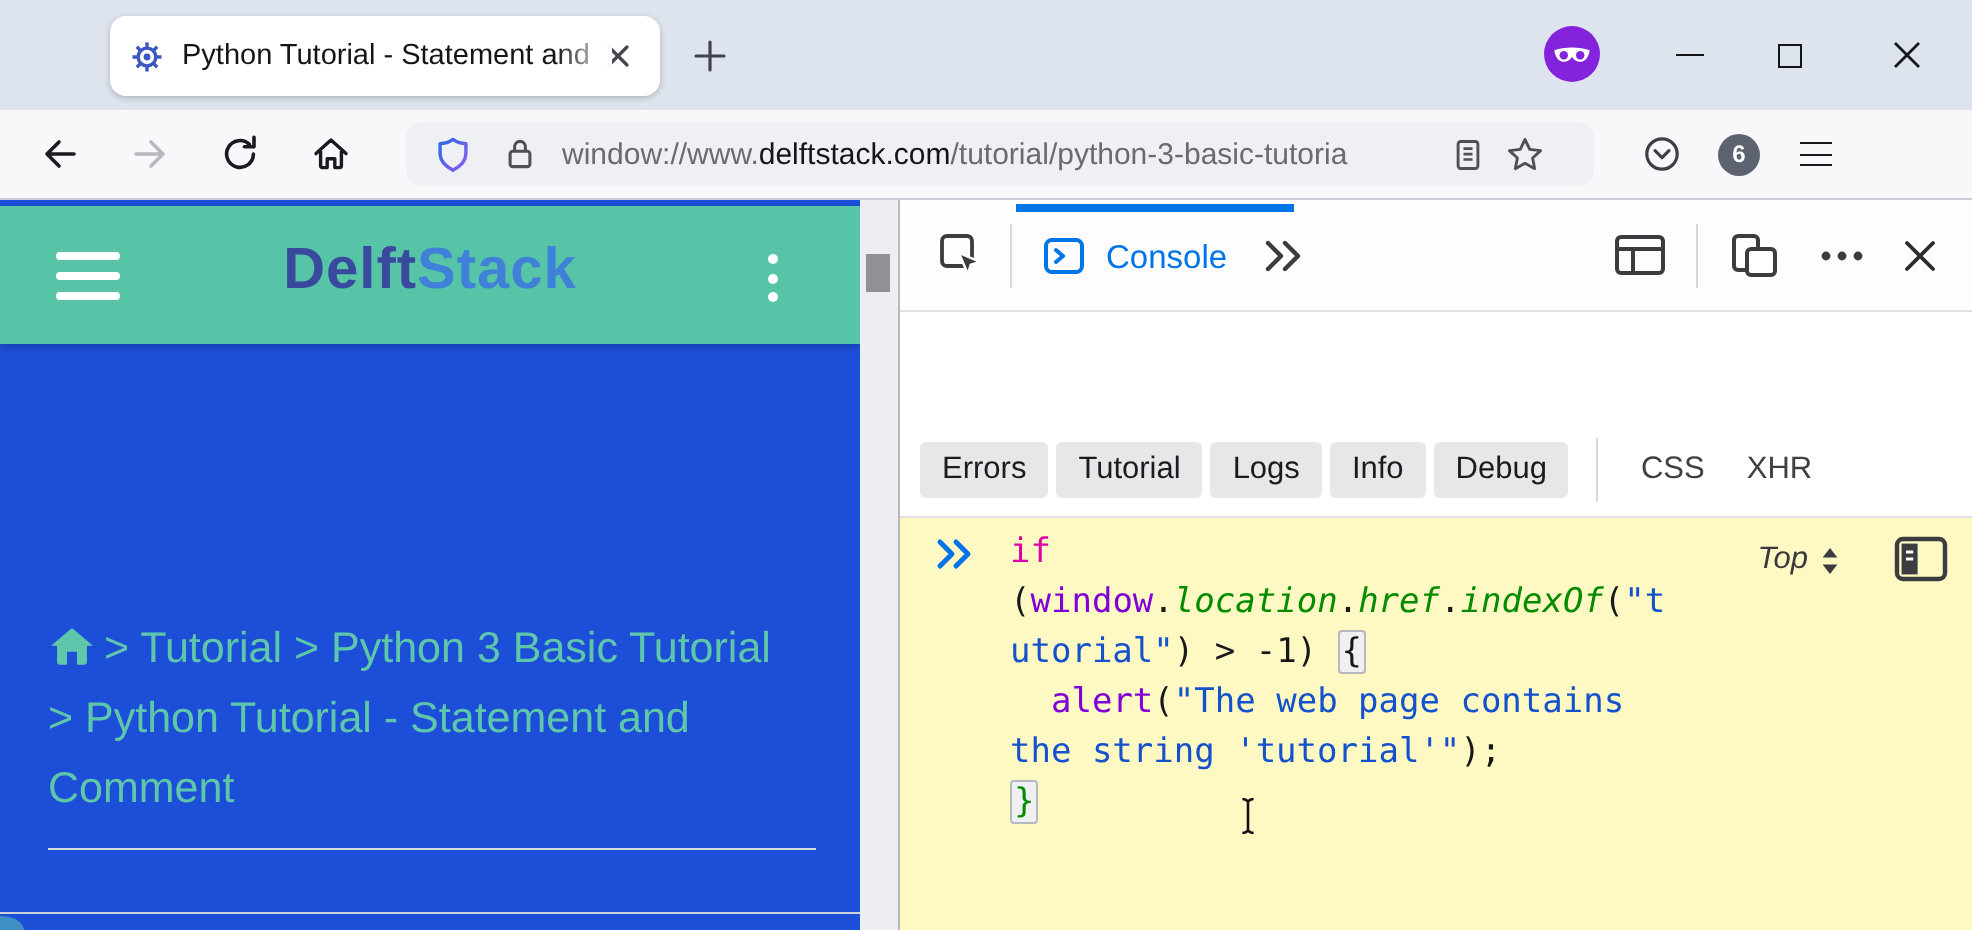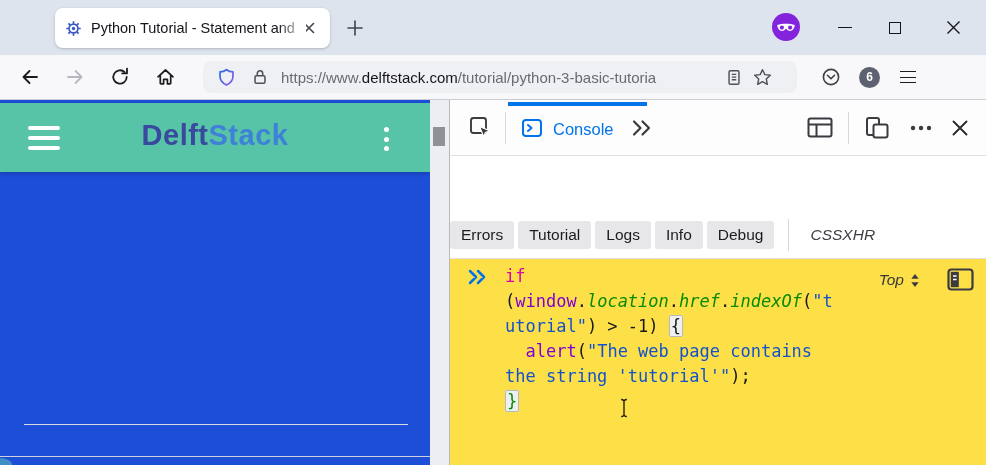--- a/index.html
+++ b/index.html
@@ -85,28 +85,28 @@
   .trash-btn { margin-left:17px; width:26px; }
   .row2-sep { margin-left:14px; }
   .funnel-ic { margin-left:19px; display:flex; }
   .filter-input { flex:1; border:none; outline:none; background:transparent; font-size:16.5px; color:#2a2a2e;
                   font-family:"Liberation Sans", sans-serif; margin-left:8px; }
   .filter-input::placeholder { color:#8c8c96; }
   .gear-btn { margin-right:22px; width:28px; }
 
   .dt-row3 { position:absolute; left:0; top:111px; width:536px; height:48px; border-bottom:1px solid #e1e1e5;
              display:flex; align-items:center; background:#fff; }
-  #filter-buttons { display:flex; align-items:flex-start; gap:4px; }
+  #filter-buttons { display:flex; align-items:flex-start; gap:4px; margin-left:10px; }
   .pill { font-family:"Liberation Sans", sans-serif; font-size:15.5px; color:#1b1b20; background:#e7e7e9;
           border:none; border-radius:3px; padding:5px 11px; }
   .row3-sep { margin-left:14px; }
-  #filter-cats { display:flex; align-items:center; margin-left:21px;font-style:italic; }
+  #filter-cats { display:flex; align-items:center; gap:21px; margin-left:21px; }
   .cat { font-size:15.5px; color:#3f3f45; }
 
-  .dt-console { position:absolute; left:0; top:159px; width:536px; height:206px; background:#fde047; }
+  .dt-console { position:absolute; left:0; top:159px; width:536px; height:206px; background:#fef9c3; }
   .prompt { position:absolute; left:18px; top:10px; }
   #code-block { position:absolute; left:55px; top:5px; width:340px;
                 font-family:"DejaVu Sans Mono", monospace; font-size:17px; line-height:25px; }
   .code-line { white-space:pre; }
   .tok-pl  { color:#18181a; }
   .tok-kw  { color:#dd00a9; }
   .tok-var { color:#8000d7; }
   .tok-prop{ color:#058b00;font-style:italic; }
   .tok-str { color:#1352cc; }
   .tok-bro, .tok-brc { border:1px solid #b4b9be; background:#eef0f1; border-radius:2px; padding:0 1px; }
@@ -200,21 +200,21 @@
           </svg>
       </span>
       <span class="sep-space"></span>
       <span class="url-icon-btn">
         <svg width="18" height="18" viewBox="0 0 20 20">
             <rect x="4.5" y="8.5" width="11" height="8.5" rx="1.5" fill="none" stroke="#4f4f58" stroke-width="1.7"></rect>
             <path d="M7 8.5 V6 a3 3 0 0 1 6 0 v2.5" fill="none" stroke="#4f4f58" stroke-width="1.7"></path>
           </svg>
       </span>
       <span class="url-text">
-        <span class="url-dim">https://www.</span><span class="url-domain">delftstack.com</span><span class="url-dim">/tutorial/python-3-basic-tutoria</span>
+        <span class="url-dim">window://www.</span><span class="url-domain">delftstack.com</span><span class="url-dim">/tutorial/python-3-basic-tutoria</span>
         <span class="url-fade"></span>
       </span>
       <span class="url-icon-btn">
         <svg width="18" height="19" viewBox="0 0 20 20">
             <rect x="4.5" y="2.5" width="11" height="15" rx="1.5" fill="none" stroke="#4f4f58" stroke-width="1.6"></rect>
             <path d="M7.5 6.5 h5 M7.5 9.5 h5 M7.5 12.5 h5" stroke="#4f4f58" stroke-width="1.5"></path>
           </svg>
       </span>
       <span class="url-icon-btn">
         <svg width="19" height="19" viewBox="0 0 20 20">
@@ -251,20 +251,29 @@
       <div class="logo">
         <span class="logo-dark">Delft</span><span class="logo-blue">Stack</span>
       </div>
       <span class="page-kebab">
           <i></i>
           <i></i>
           <i></i>
         </span>
     </div>
 
+    <div class="breadcrumb">
+      <div class="bc-line">
+        <svg class="bc-home" width="24" height="21" viewBox="0 0 24 22">
+            <path d="M12 1 L1 10.3 h3.2 V19 a1.3 1.3 0 0 0 1.3 1.3 H9.4 v-6.8 h5.2 v6.8 h3.9 a1.3 1.3 0 0 0 1.3-1.3 v-8.7 H23 Z" fill="#5ec7ab"></path>
+          </svg><span>&gt; Tutorial &gt; Python 3 Basic Tutorial</span>
+      </div>
+      <div class="bc-line"><span>&gt; Python Tutorial - Statement and</span></div>
+      <div class="bc-line"><span>Comment</span></div>
+    </div>
 
     <div class="page-divider"></div>
     <div class="page-bottomline"></div>
     <div class="blue-corner"></div>
   </div>
 
   <div class="scrollbar">
     <div class="scroll-thumb"></div>
   </div>
 

